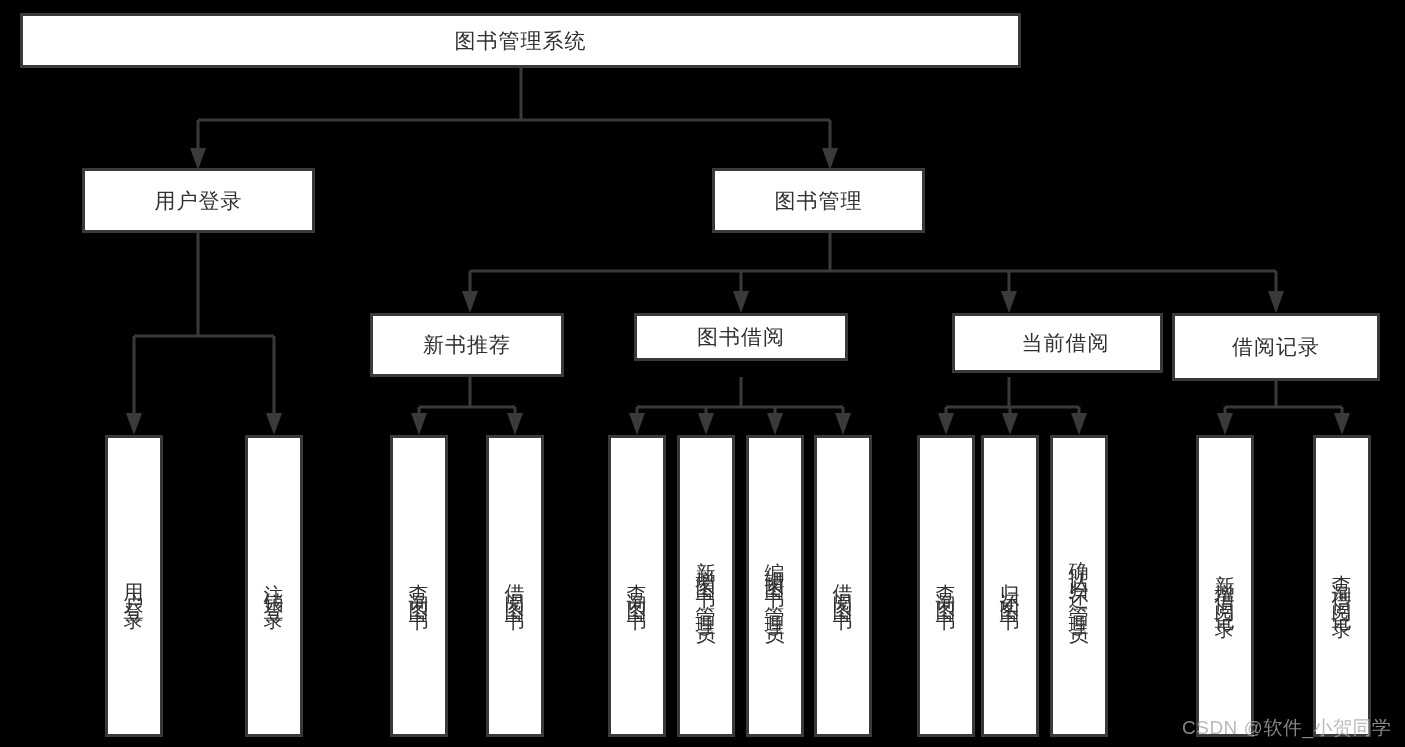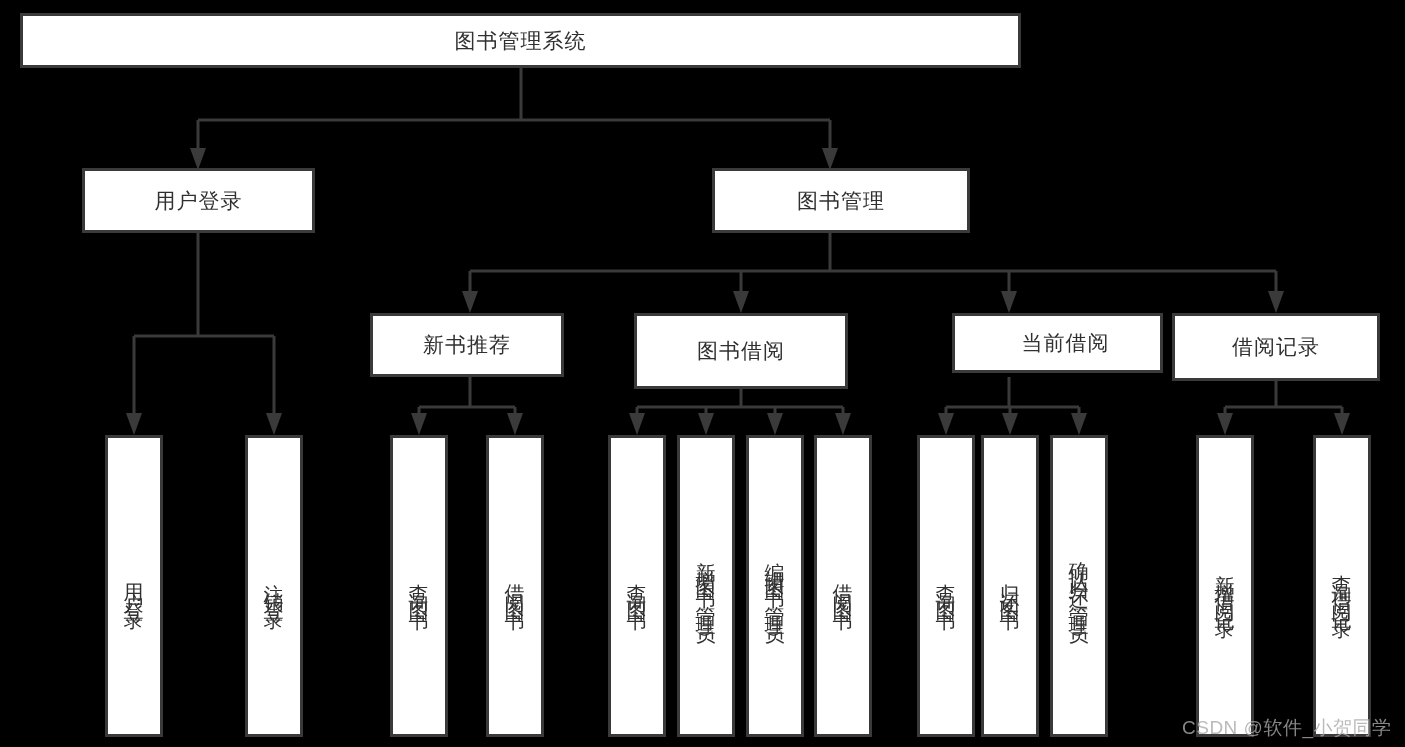--- a/index.html
+++ b/index.html
@@ -43,23 +43,23 @@
     z-index:3;
     font-size:19px;
     color:#a9a9a9;
     opacity:0.8;
     white-space:nowrap;
     letter-spacing:0.5px;
   }
   
   #n-root {left:20px;  top:13px;  width:1001px; height:55px;}
   #n-login{left:82px;  top:168px; width:233px;  height:65px;}
-  #n-mgmt {left:712px; top:168px; width:258px;  height:65px;}
+  #n-mgmt {left:712px; top:168px; width:213px;  height:65px;}
   #n-rec  {left:370px; top:313px; width:194px;  height:64px;}
-  #n-bor  {left:634px; top:313px; width:214px;  height:76px;}
+  #n-bor  {left:634px; top:313px; width:214px;  height:48px;}
   #n-cur  {left:952px; top:313px; width:211px;  height:60px;padding-left:16px;}
   #n-recd {left:1172px;top:313px; width:208px;  height:68px;}
   .leaf{top:435px;height:302px;width:58px;}
   #l1 {left:105px;} #l2 {left:245px;}
   #l3 {left:390px;} #l4 {left:486px;}
   #l5 {left:608px;} #l6 {left:677px;} #l7 {left:746px;} #l8 {left:814px;}
   #l9 {left:917px;} #l10{left:981px;} #l11{left:1050px;}
   #l12{left:1196px;} #l13{left:1313px;}
 </style>
 </head>

